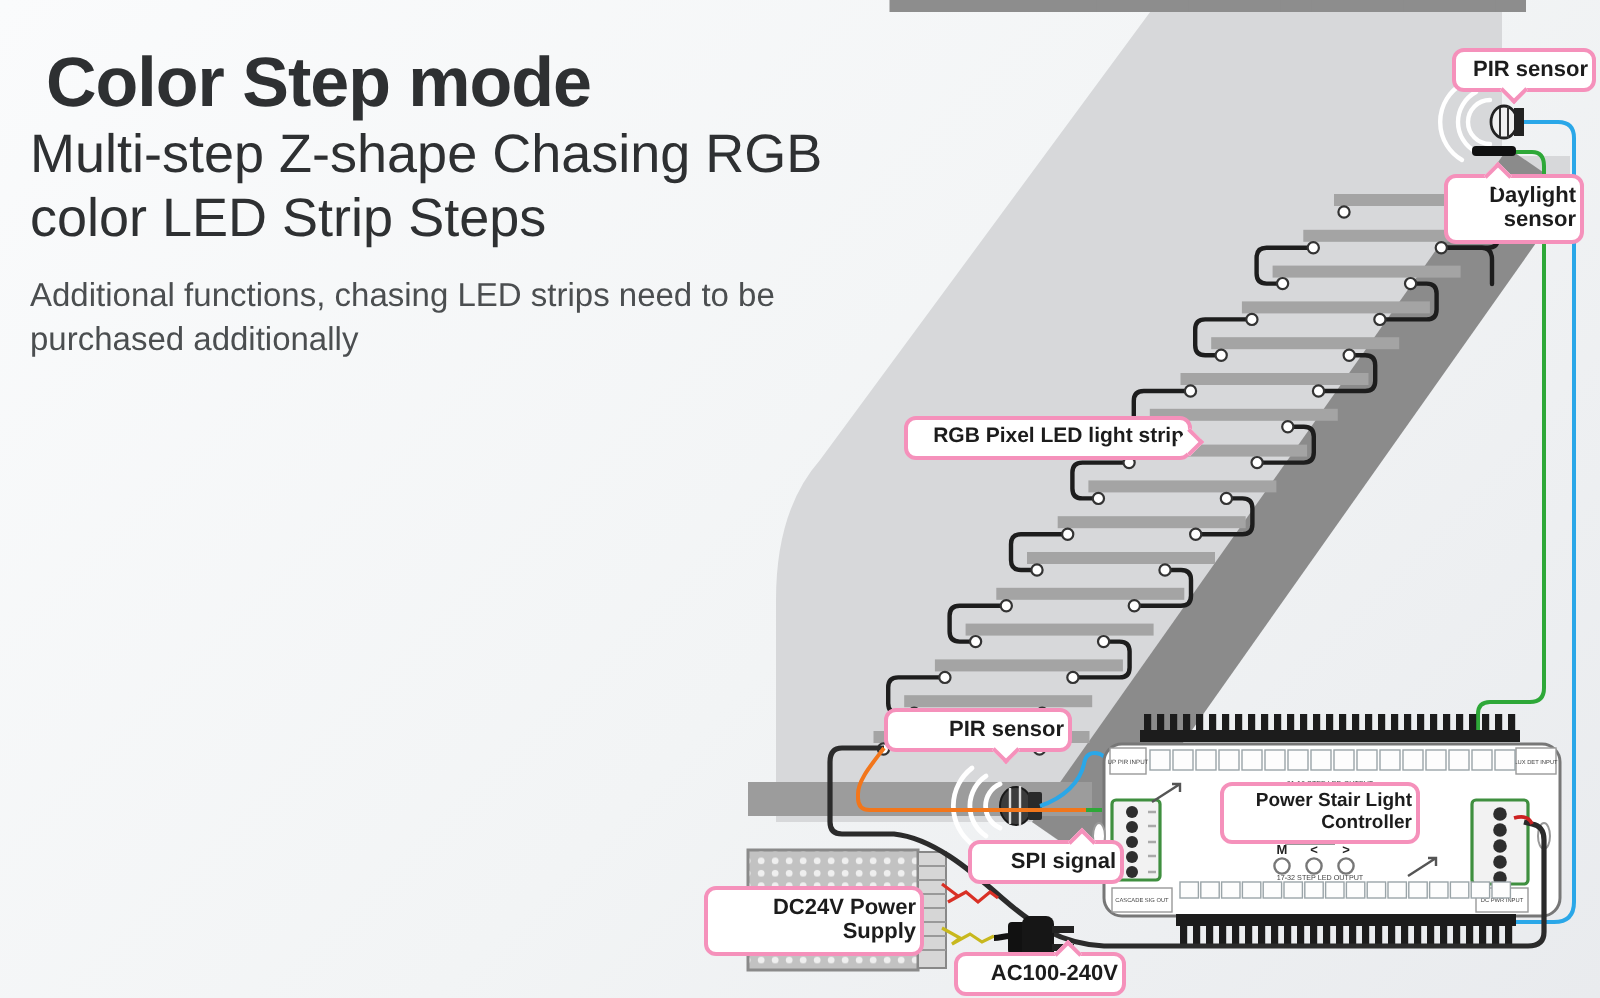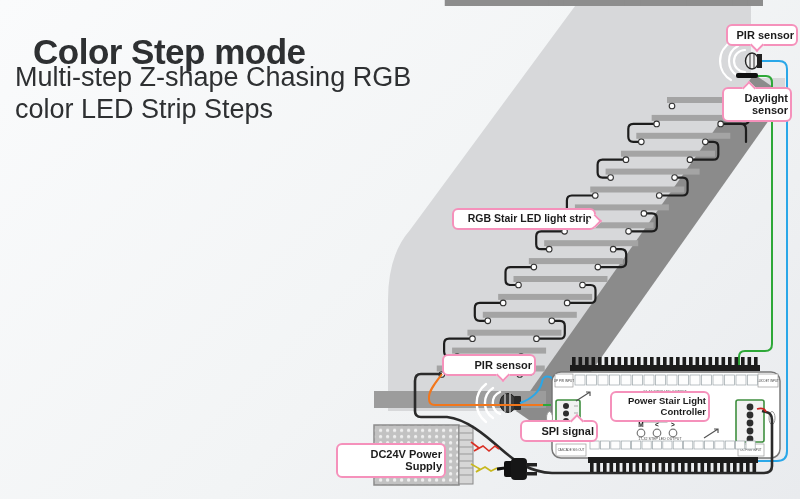--- a/index.html
+++ b/index.html
@@ -5,21 +5,21 @@
   :root{ --pink:#f591bb; }
   html,body{margin:0;padding:0;}
   #stage{position:relative;width:800px;height:499px;overflow:hidden;
     background:linear-gradient(135deg,#fafbfc 0%,#f2f4f5 55%,#e9ebee 100%);
     font-family:"Liberation Sans", sans-serif;}
   #stairs-svg{position:absolute;left:0;top:0;}
   .wireblk{fill:none;stroke:#1d1d1d;stroke-width:2.2;stroke-linecap:round;}
   .dot{fill:#fff;stroke:#333;stroke-width:1.1;}
   .cell{fill:#fdfdfd;stroke:#9aa4a8;stroke-width:0.7;}
   .tinytxt{fill:#444;}
-  h1{position:absolute;left:15px;top:14px;margin:18px;font-size:35px;font-weight:700;
+  h1{position:absolute;left:15px;top:14px;margin:8px;font-size:35px;font-weight:700;
      color:#2e3032;letter-spacing:-0.5px;}
   .subtitle{position:absolute;left:15px;top:62px;width:412px;font-size:27px;
      font-weight:400;color:#2e3032;line-height:1.18;}
   .note{position:absolute;left:15px;top:138px;width:392px;font-size:16.5px;
      color:#4b4e50;line-height:1.32;}
   .label{position:absolute;background:#fff;border:2px solid var(--pink);
      border-radius:6px;color:#1c1c1c;font-weight:700;font-size:11px;
      text-align:right;line-height:1.12;padding:3px 2px;z-index:5;}
   .caret{position:absolute;width:8px;height:8px;background:#fff;}
   .caret.down{bottom:-6px;border-right:2px solid var(--pink);border-bottom:2px solid var(--pink);transform:rotate(45deg);}
@@ -364,41 +364,46 @@
     <ellipse cx="752" cy="61" rx="6.5" ry="8" fill="#f0f0f0" stroke="#222" stroke-width="1.4"></ellipse>
     <path d="M 750 54 V 68 M 754 53 V 69" stroke="#333" stroke-width="1"></path>
     <rect x="757" y="54" width="5" height="14" fill="#222"></rect>
   </g>
 
   <rect x="736" y="73" width="22" height="5" rx="2" fill="#101010"></rect>
 </svg>
 
 <h1>Color Step mode</h1>
 <div class="subtitle">Multi-step Z-shape Chasing RGB color LED Strip Steps</div>
+<div class="note">Additional functions,  chasing LED strips need to be purchased additionally</div>
 
 <div class="label" style="left:726px;top:24px;width:64px;">
   <span>PIR sensor</span>
   <span class="caret down" style="left:24px;"></span>
 </div>
 <div class="label" style="left:722px;top:87px;width:62px;">
   <span>Daylight sensor</span>
   <span class="caret up" style="left:20px;"></span>
 </div>
 <div class="label" style="left:452px;top:208px;width:136px;font-size:10.5px;">
-  <span>RGB Stair LED light strip</span>
+  <span>RGB Pixel LED light strip</span>
   <span class="caret right" style="top:6px;"></span>
 </div>
 <div class="label" style="left:442px;top:354px;width:86px;">
   <span>PIR sensor</span>
   <span class="caret down" style="left:54px;"></span>
 </div>
-<div class="label" style="left:484px;top:420px;width:70px;margin-left:36px;">
+<div class="label" style="left:484px;top:420px;width:70px;">
   <span>SPI signal</span>
   <span class="caret up" style="left:50px;"></span>
 </div>
-<div class="label" style="left:336px;top:443px;width:86px;padding-left:18px;">
+<div class="label" style="left:352px;top:443px;width:86px;padding-left:18px;">
   <span>DC24V Power Supply</span>
+</div>
+<div class="label" style="left:477px;top:476px;width:78px;">
+  <span>AC100-240V</span>
+  <span class="caret up" style="left:50px;"></span>
 </div>
 <div class="label" style="left:610px;top:391px;width:92px;font-size:9.5px;">
   <span>Power Stair Light Controller</span>
 </div>
 
 </div>
 
 </body></html>

